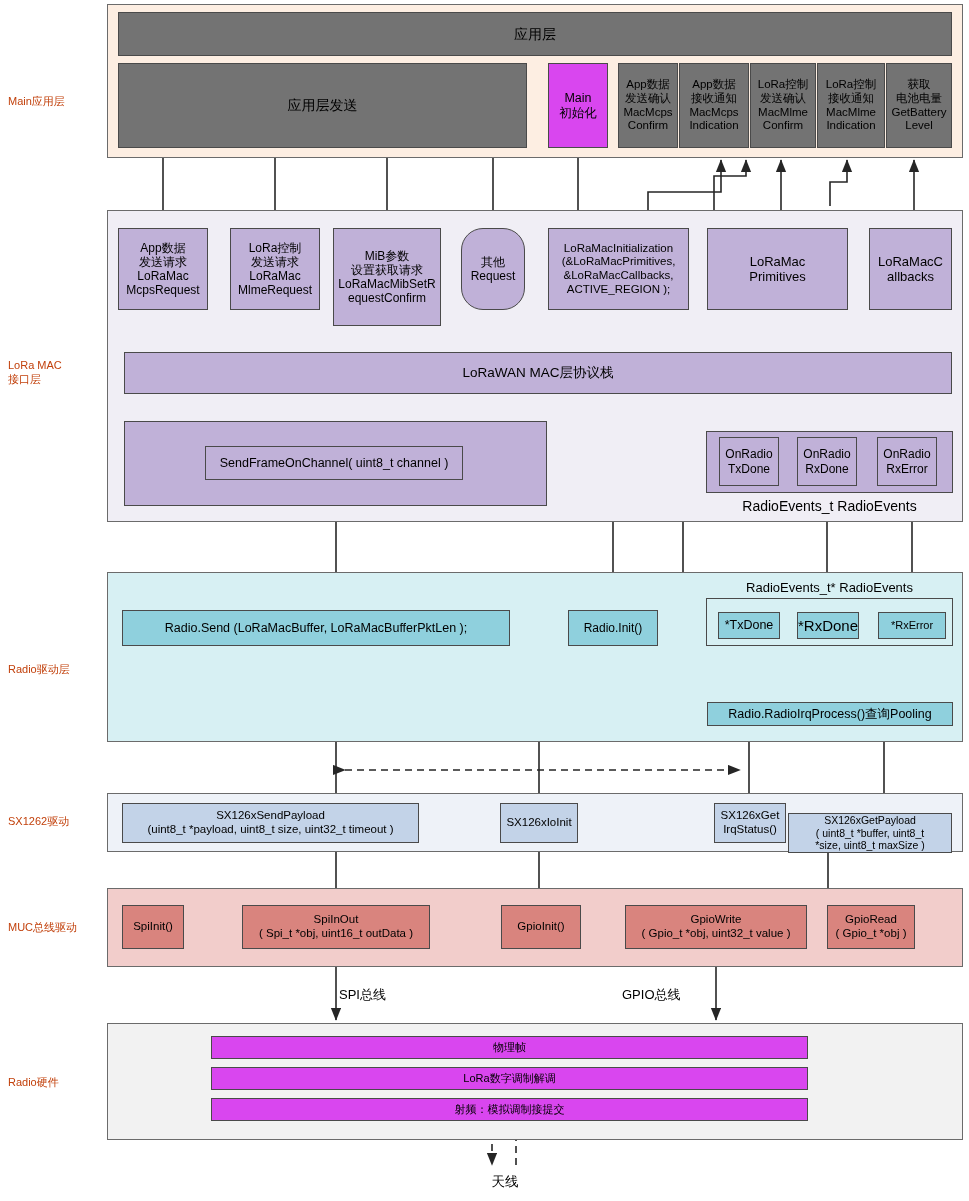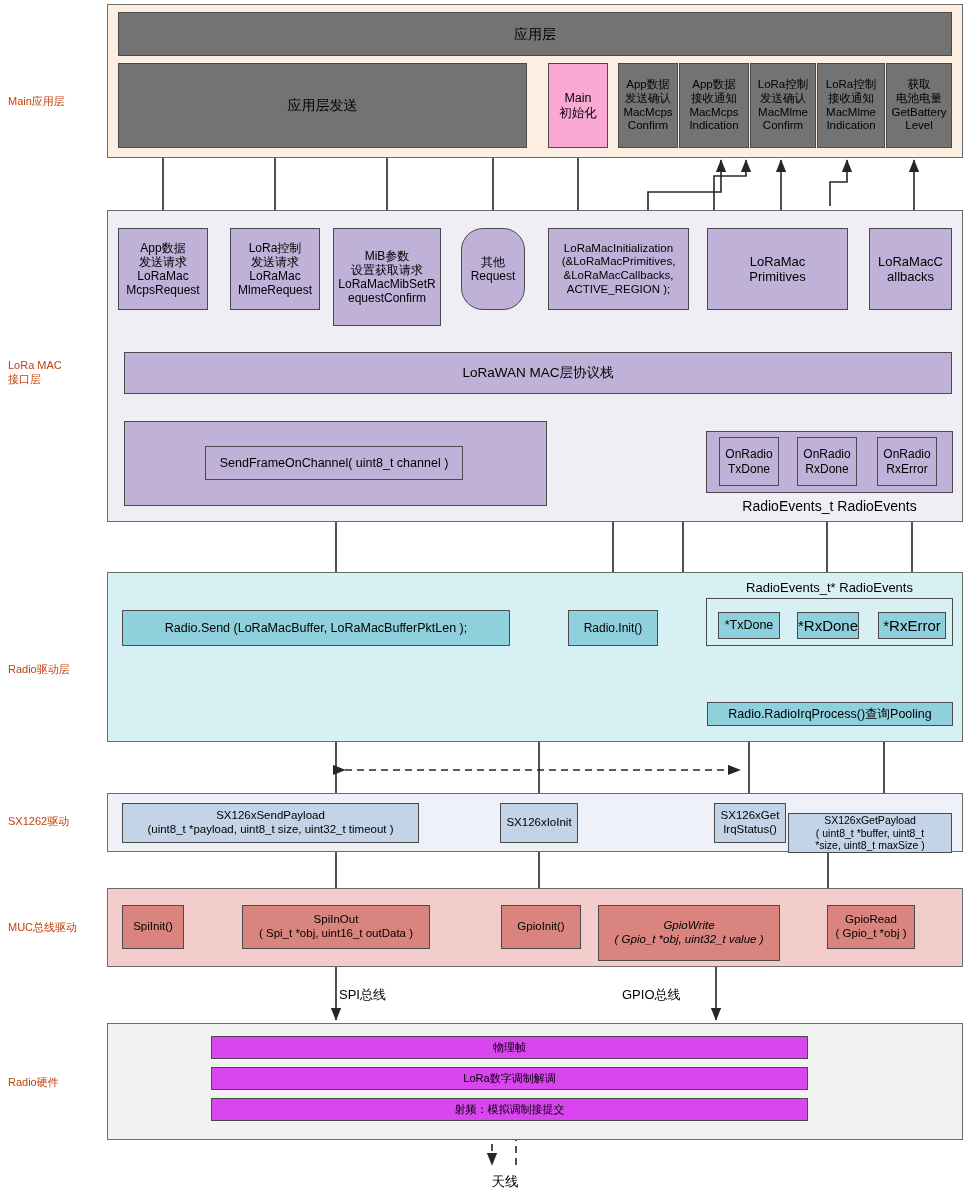--- a/index.html
+++ b/index.html
@@ -11,21 +11,21 @@
   .band{border:1.5px solid #6b6b6b;}
   .box{border:1.5px solid #4a4a4a;display:flex;align-items:center;justify-content:center;
     text-align:center;font-size:12px;line-height:1.18;color:#000;white-space:pre-line;padding:1px;}
   .box.small{font-size:11.5px;}
   .box.tiny{font-size:10.5px;}
   .plainlabel{display:flex;align-items:center;justify-content:center;text-align:center;
     font-size:13px;color:#000;white-space:pre-line;}
   
   .band-app{background:#fdeee2;}
   .box-app{background:#737373;}
-  .box-main{background:#f9a8d4;}
+  .box-main{background:#d946ef;}
   .band-mac{background:#f0eef5;}
   .box-mac{background:#c0b1d8;}
   .band-radio{background:#d7f0f3;}
   .box-radio{background:#8fd0dd;}
   .band-sx{background:#eef2f8;}
   .box-sx{background:#c3d3e8;}
   .band-muc{background:#f2cdcb;}
   .box-muc{background:#d9847e;}
   .band-hw{background:#f2f2f2;}
   .box-hw{background:#d946ef;}
@@ -194,42 +194,42 @@
   <div class="abs band band-radio" style="left:107px;top:572px;width:856px;height:170px;"></div>
 
   <div class="abs box box-radio" style="left:122px;top:610px;width:388px;height:36px;font-size:12.5px;">Radio.Send (LoRaMacBuffer, LoRaMacBufferPktLen );</div>
 
   <div class="abs box box-radio" style="left:568px;top:610px;width:90px;height:36px;font-size:12px;">Radio.Init()</div>
 
   <div class="abs plainlabel" style="left:706px;top:578px;width:247px;height:18px;font-size:13px;">RadioEvents_t* RadioEvents</div>
   <div class="abs box box-radio" style="left:706px;top:598px;width:247px;height:48px;background:#d7f0f3;"></div>
   <div class="abs box box-radio" style="left:718px;top:612px;width:62px;height:27px;font-size:12.5px;">*TxDone</div>
   <div class="abs box box-radio" style="left:797px;top:612px;width:62px;height:27px;font-size:15px;">*RxDone</div>
-  <div class="abs box box-radio" style="left:878px;top:612px;width:68px;height:27px;font-size:15px;">*RxError</div>
+  <div class="abs box box-radio" style="left:878px;top:612px;width:68px;height:27px;font-size:11px;">*RxError</div>
 
   <div class="abs box box-radio" style="left:707px;top:702px;width:246px;height:24px;font-size:12.5px;">Radio.RadioIrqProcess()查询Pooling</div>
 
   <div class="abs band band-sx" style="left:107px;top:793px;width:856px;height:59px;"></div>
 
   <div class="abs box box-sx small" style="left:122px;top:803px;width:297px;height:40px;">SX126xSendPayload
 (uint8_t *payload, uint8_t size, uint32_t timeout )</div>
   <div class="abs box box-sx small" style="left:500px;top:803px;width:78px;height:40px;">SX126xIoInit</div>
   <div class="abs box box-sx small" style="left:714px;top:803px;width:72px;height:40px;">SX126xGet
 IrqStatus()</div>
   <div class="abs box box-sx tiny" style="left:788px;top:803px;width:164px;height:40px;margin-top:10px;">SX126xGetPayload
 ( uint8_t *buffer, uint8_t
 *size,  uint8_t maxSize )</div>
 
   <div class="abs band band-muc" style="left:107px;top:888px;width:856px;height:79px;"></div>
 
   <div class="abs box box-muc small" style="left:122px;top:905px;width:62px;height:44px;">SpiInit()</div>
   <div class="abs box box-muc small" style="left:242px;top:905px;width:188px;height:44px;">SpiInOut
 ( Spi_t *obj, uint16_t outData )</div>
   <div class="abs box box-muc small" style="left:501px;top:905px;width:80px;height:44px;">GpioInit()</div>
-  <div class="abs box box-muc small" style="left:598px;top:905px;width:182px;height:56px;font-style:italic;">GpioWrite
+  <div class="abs box box-muc small" style="left:625px;top:905px;width:182px;height:44px;">GpioWrite
 ( Gpio_t *obj, uint32_t value )</div>
   <div class="abs box box-muc small" style="left:827px;top:905px;width:88px;height:44px;">GpioRead
 ( Gpio_t *obj )</div>
 
   <div class="abs plainlabel" style="left:327px;top:986px;width:80px;height:18px;font-size:13px;justify-content:flex-start;padding-left:12px;">SPI总线</div>
   <div class="abs plainlabel" style="left:622px;top:986px;width:90px;height:18px;font-size:13px;justify-content:flex-start;">GPIO总线</div>
 
   <div class="abs band band-hw" style="left:107px;top:1023px;width:856px;height:117px;"></div>
 
   <div class="abs box box-hw" style="left:211px;top:1036px;width:597px;height:23px;font-size:11px;">物理帧</div>

